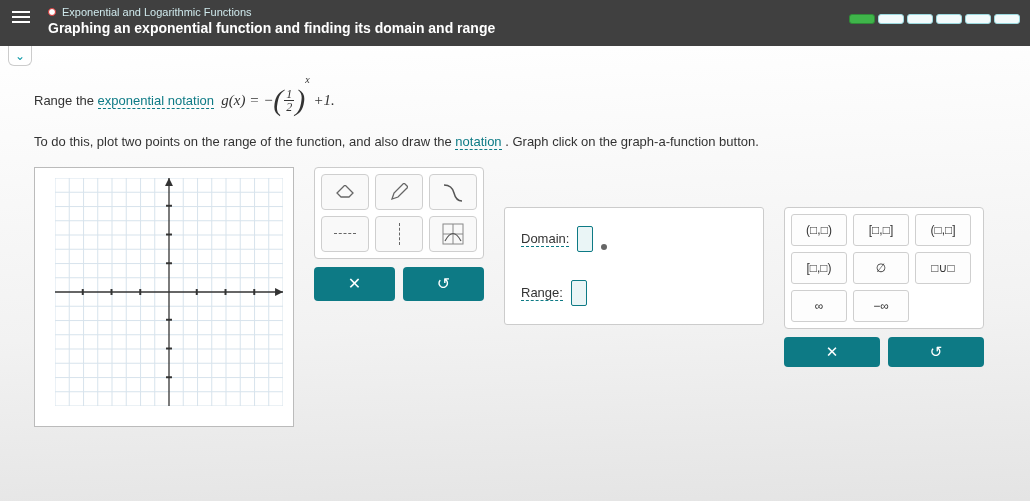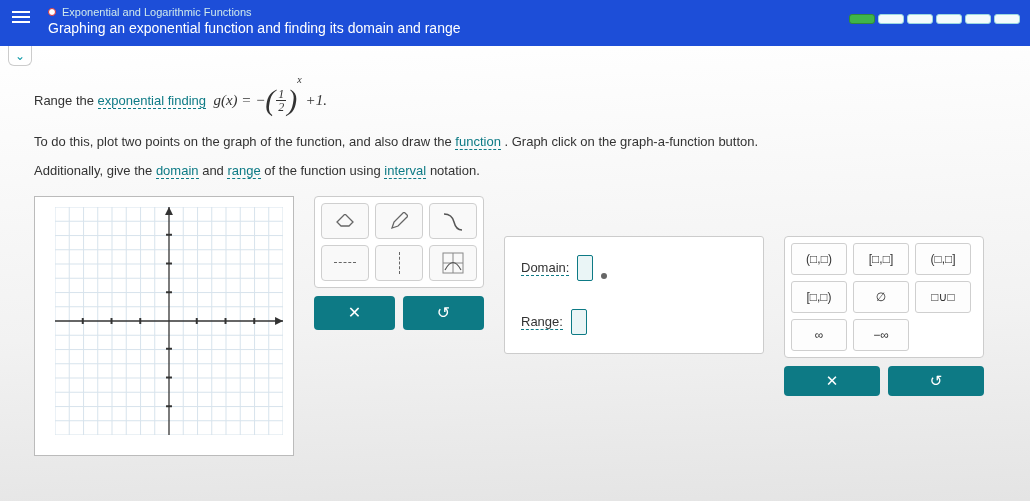--- a/index.html
+++ b/index.html
@@ -5,36 +5,36 @@
     * { box-sizing: border-box; margin: 0; padding: 0; }
     body {
       font-family: Arial, Helvetica, sans-serif;
       background: #f5f5f5;
       width: 1030px;
       height: 501px;
       overflow: hidden;
       position: relative;
     }
     .header {
-      background: #1d4ed8;
+      background: #404040;
       color: #fff;
       padding: 6px 12px 10px 48px;
       position: relative;
       min-height: 46px;
     }
     .hamburger {
       position: absolute;
       left: 12px;
       top: 8px;
       cursor: pointer;
     }
     .hamburger div { width: 18px; height: 2px; background:#fff; margin:3px 0; }
     .chapter-row { display:flex; align-items:center; gap:6px; font-size:11px; color:#cfe9ec; }
     .chapter-dot { width:8px; height:8px; border:1.5px solid #d33; border-radius:50%; background:#fff; }
-    .lesson-title { font-size:14px; font-weight:400; margin-top:2px; }
+    .lesson-title { font-size:14px; font-weight:700; margin-top:2px; }
     .progress {
       position:absolute; right:10px; top:14px; display:flex; gap:3px;
     }
     .progress .seg {
       width:26px; height:10px; border:1px solid #9bd9df; background:#f3fbfc; border-radius:3px;
     }
     .progress .seg.done { background:#3fb54a; border-color:#2f8a38; }
     .tab {
       position:absolute; left:8px; top:46px;
       width:24px; height:20px; background:#fff;
@@ -131,50 +131,41 @@
     <div class="seg"></div>
     <div class="seg"></div>
   </div>
 </div>
 <div class="tab">⌄</div>
 
 <div class="content">
 
   <div class="question-line">
     <span>Range the </span>
-    <span class="term">exponential finding</span>
+    <span class="term">exponential notation</span>
     <span class="fx">
       &nbsp;<span>g</span>(<span>x</span>) = −
       <span class="paren">(</span>
       <span class="frac">
           <span class="n">1</span>
           <span class="bar"></span>
           <span class="d">2</span>
         </span>
       <span class="paren">)</span>
       <span class="exp">x</span>
       &nbsp;<span>+1.</span>
     </span>
   </div>
 
   <div class="question-line">
-    <span>To do this, plot two points on the graph of the function, and also draw the </span>
-    <span class="term">function</span>
+    <span>To do this, plot two points on the range of the function, and also draw the </span>
+    <span class="term">notation</span>
     <span>. Graph click on the graph-a-function button.</span>
   </div>
 
-  <div class="question-line">
-    <span>Additionally, give the </span>
-    <span class="term">domain</span>
-    <span> and </span>
-    <span class="term">range</span>
-    <span> of the function using </span>
-    <span class="term">interval</span>
-    <span> notation.</span>
-  </div>
 
   <div class="work-row">
 
     <div class="graph-panel">
       <div class="graph-inner">
         <svg viewBox="0 0 230 230">
           <g stroke="#d7e3ec" stroke-width="1">
             <line x1="0" y1="0" x2="0" y2="230"></line>
               <line x1="14.4" y1="0" x2="14.4" y2="230"></line>
               <line x1="28.8" y1="0" x2="28.8" y2="230"></line>

